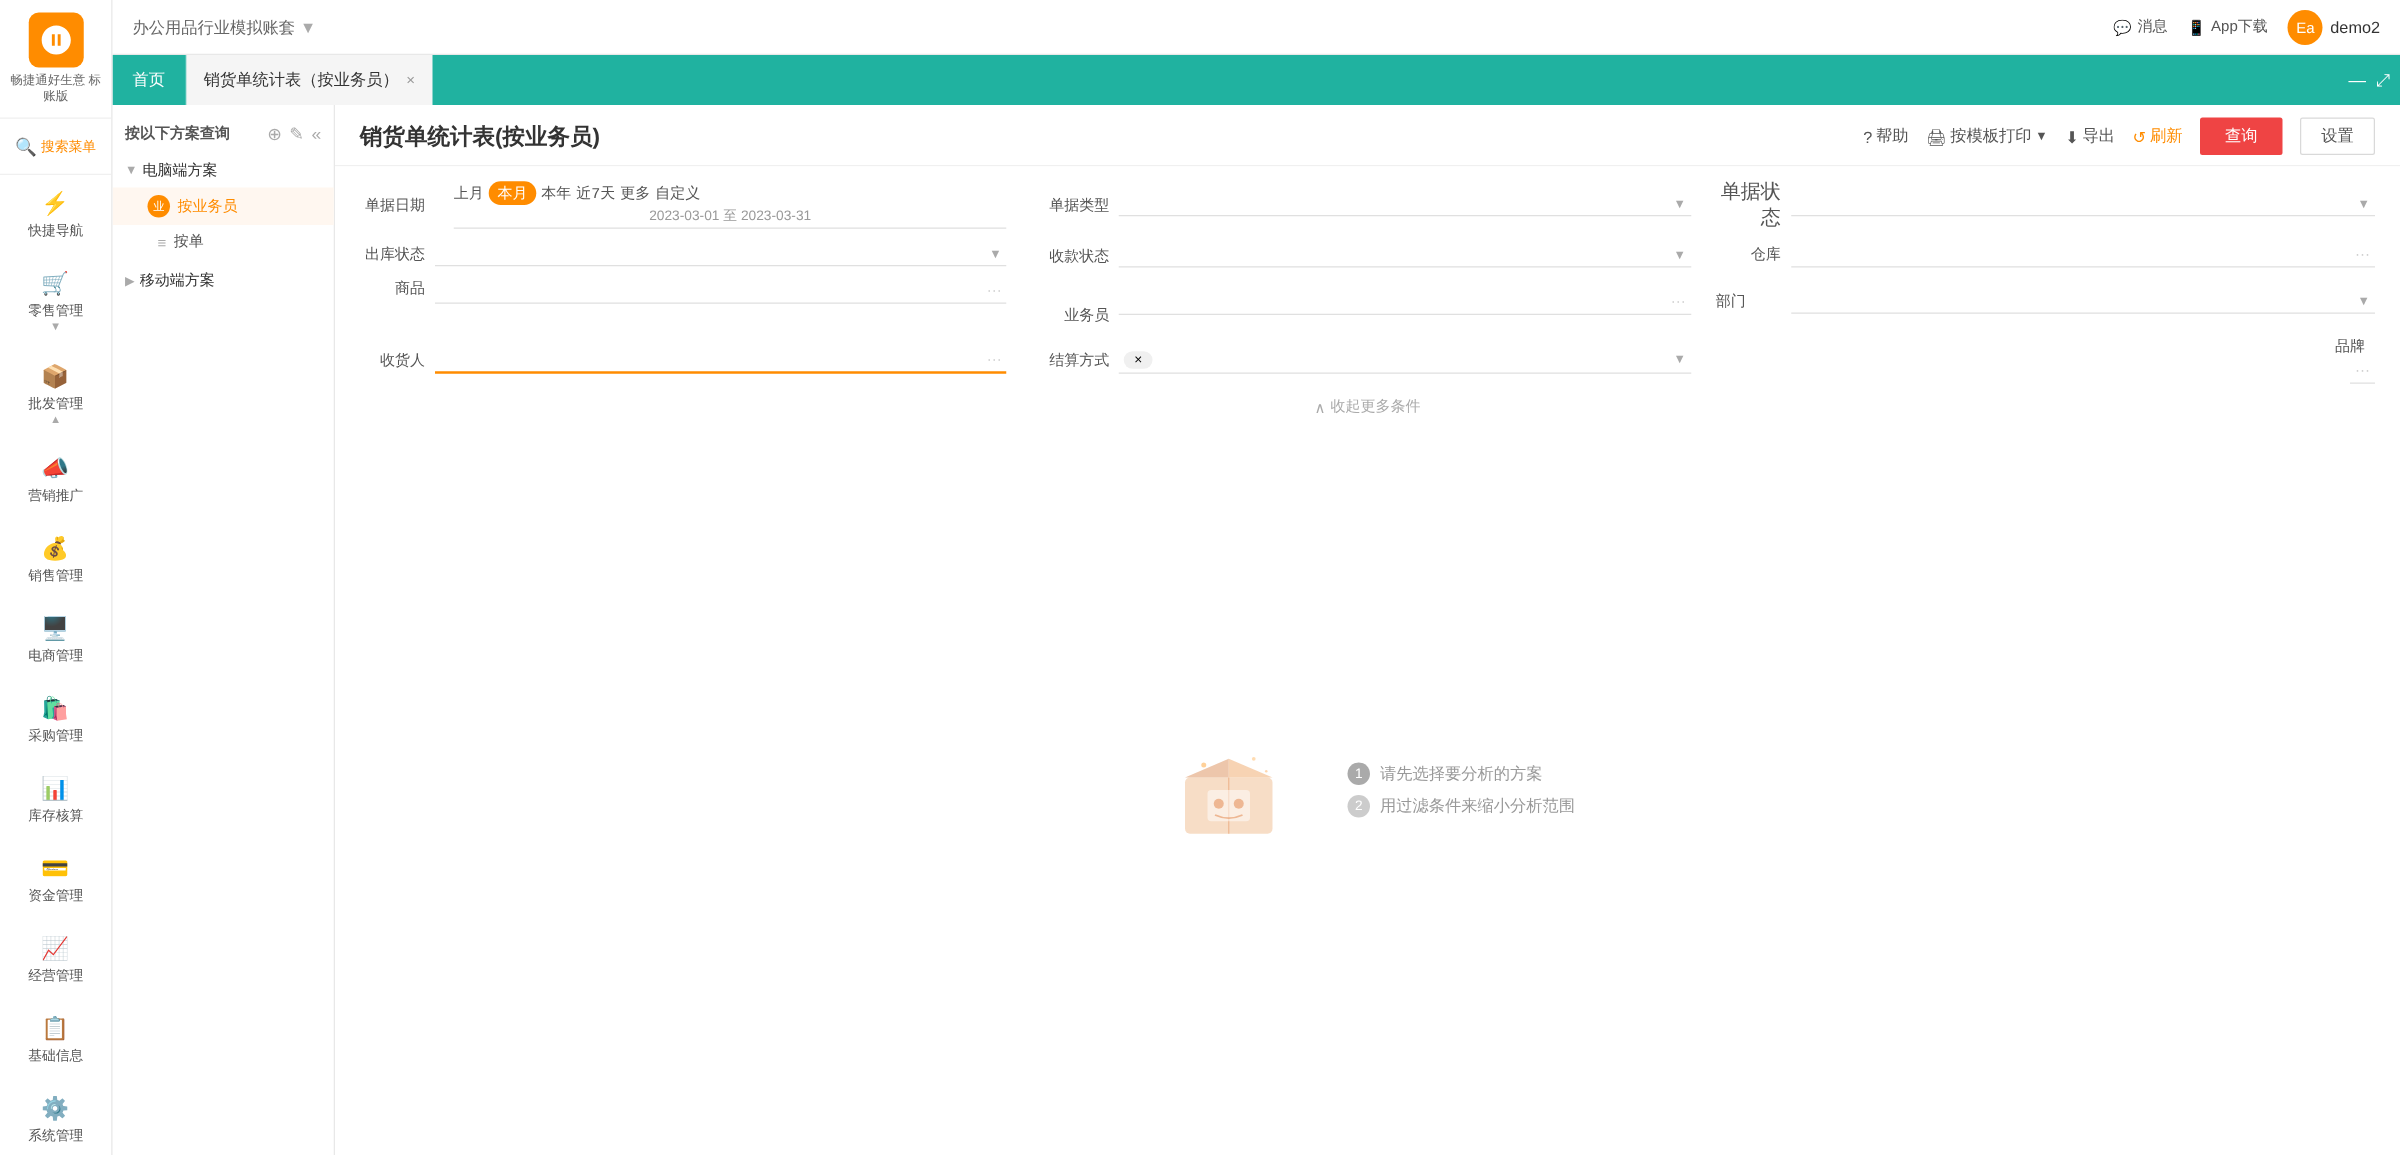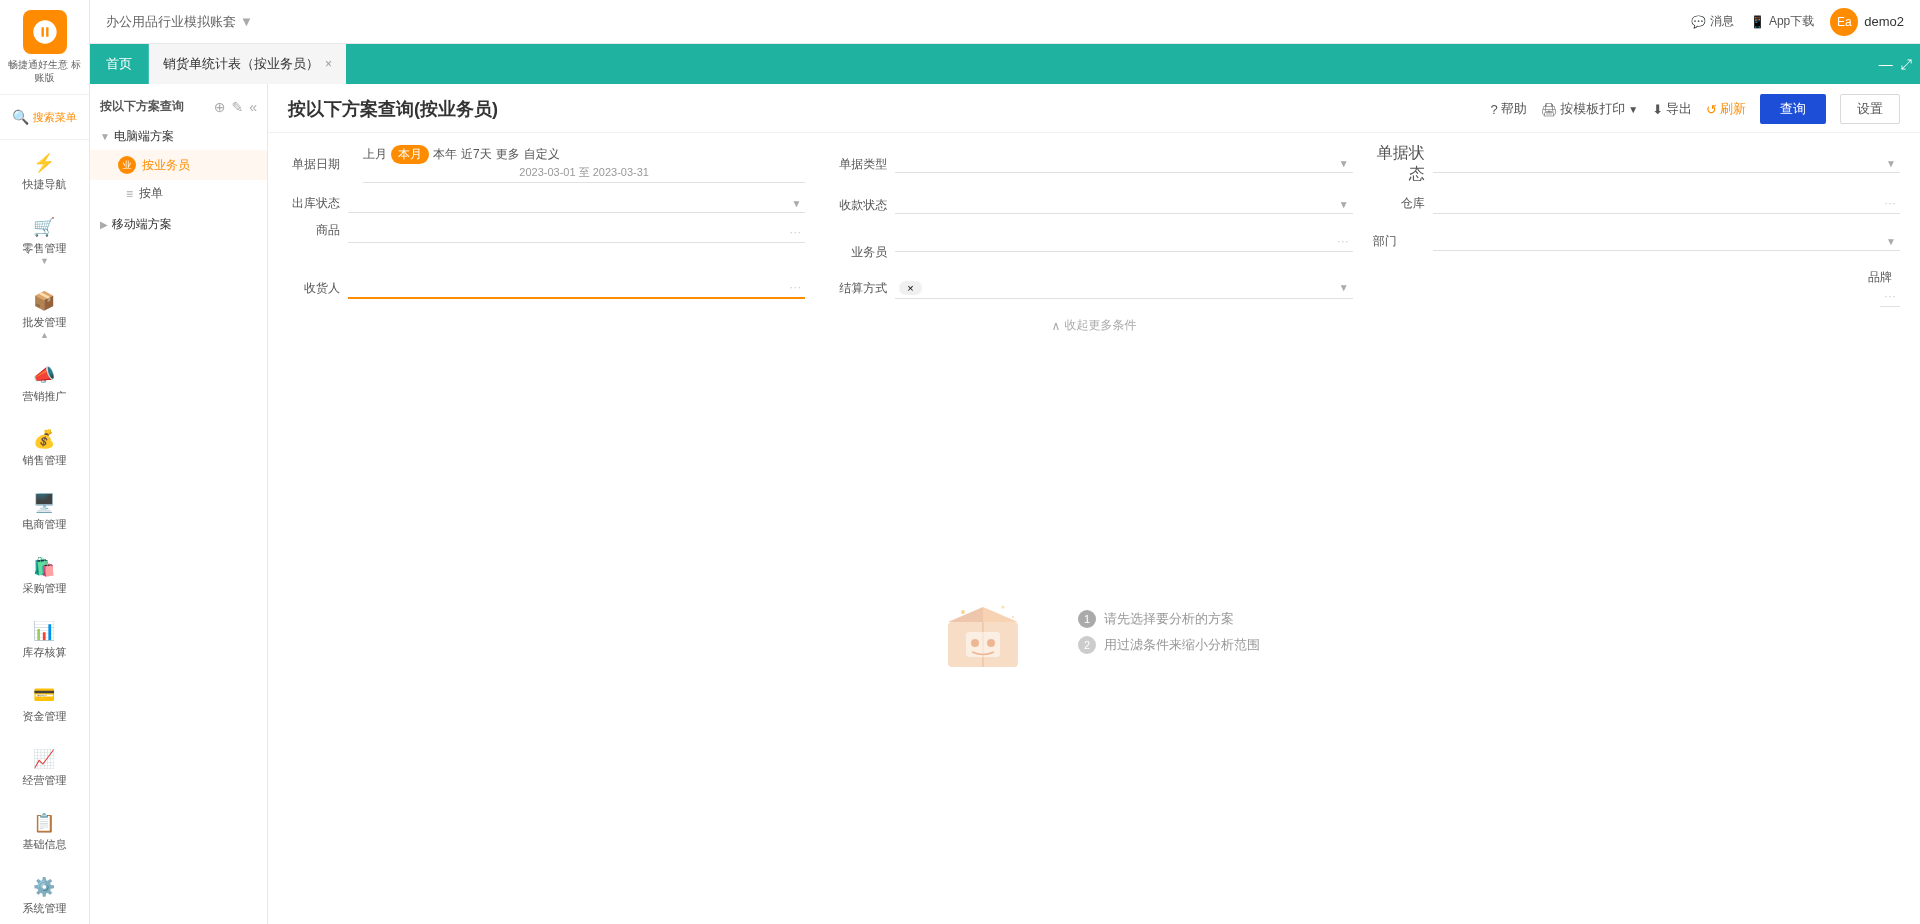--- a/index.html
+++ b/index.html
@@ -55,21 +55,21 @@
     .panel-item.active { color: #ff8c00; background: #fff7f0; }
     .panel-item-icon { width: 18px; height: 18px; border-radius: 50%; background: #ff8c00; display: flex; align-items: center; justify-content: center; color: white; font-size: 9px; }
     .panel-sub-item { padding: 5px 10px 5px 36px; font-size: 12px; color: #555; cursor: pointer; display: flex; align-items: center; gap: 6px; }
     .panel-sub-item .sub-icon { color: #aaa; font-size: 12px; }
 
     
     .right-panel { flex: 1; display: flex; flex-direction: column; overflow: hidden; }
     .page-title { font-size: 18px; font-weight: bold; color: #333; }
     .page-action { display: flex; align-items: center; gap: 3px; color: #555; cursor: pointer; }
     .page-action.orange { color: #ff8c00; }
-    .btn-query { background: #1d4ed8; color: white; border: none; padding: 6px 20px; border-radius: 2px; font-size: 13px; cursor: pointer; }
+    .btn-query { background: #ef4444; color: white; border: none; padding: 6px 20px; border-radius: 2px; font-size: 13px; cursor: pointer; }
     .btn-settings { background: #fff; color: #555; border: 1px solid #d9d9d9; padding: 5px 16px; border-radius: 2px; font-size: 13px; cursor: pointer; }
 
     
     .empty-state { flex: 1; display: flex; flex-direction: column; align-items: center; justify-content: center; background: #fff; margin: 0; }
     .empty-hints { display: flex; flex-direction: column; gap: 8px; }
     .empty-hint { display: flex; align-items: center; gap: 8px; font-size: 13px; color: #999; }
     .hint-num { width: 18px; height: 18px; border-radius: 50%; display: flex; align-items: center; justify-content: center; font-size: 11px; color: white; flex-shrink: 0; }
     .hint-num.n1 { background: #aaa; }
     .hint-num.n2 { background: #ccc; }
   </style>
@@ -216,21 +216,21 @@
         <div class="panel-section-header">
           <span class="arrow">▶</span>
           <span>移动端方案</span>
         </div>
       </div>
     </div>
 
     <div class="right-panel">
 
       <div style="background:#fff; padding: 10px 20px 8px; display:flex; align-items:center; justify-content:space-between; border-bottom: 1px solid #f0f0f0;">
-        <div class="page-title">按以下方案查询(按业务员)</div>
+        <div class="page-title">销货单统计表(按业务员)</div>
         <div style="display:flex; align-items:center; gap:14px;">
           <div class="page-action">
             <span>?</span>
             <span>帮助</span>
           </div>
           <div class="page-action">
             <span>🖨</span>
             <span>按模板打印</span>
             <span style="font-size:10px;">▼</span>
           </div>
@@ -247,21 +247,21 @@
         </div>
       </div>
 
       <div style="background:#fff; padding: 10px 20px 0;">
 
         <div style="display:grid; grid-template-columns: 1fr 1fr 1fr; margin-bottom: 8px;">
 
           <div style="display:flex; align-items:center; padding-right: 20px; gap: 15px;">
             <span style="font-size:12px; color:#555; width:60px; text-align:right; padding-right:8px; flex-shrink:0;">单据日期</span>
             <div style="flex:1; display:flex; flex-direction:column; border-bottom: 1px solid #e0e0e0; padding-bottom:2px;">
-              <div style="display:flex; align-items:center; gap:4px;">
+              <div style="display:flex; align-items:center; gap:4px;font-family:Liberation Mono, monospace;">
                 <span style="font-size:12px; color:#555; cursor:pointer;">上月</span>
                 <span style="font-size:12px; background:#ff8c00; color:white; padding:1px 7px; border-radius:10px; cursor:pointer;">本月</span>
                 <span style="font-size:12px; color:#555; cursor:pointer;">本年</span>
                 <span style="font-size:12px; color:#555; cursor:pointer;">近7天</span>
                 <span style="font-size:12px; color:#555; cursor:pointer;">更多</span>
                 <span style="font-size:12px; color:#555; cursor:pointer;">自定义</span>
               </div>
               <div style="font-size:11px; color:#999; margin-top:1px;text-align:center;">2023-03-01 至 2023-03-31</div>
             </div>
           </div>

